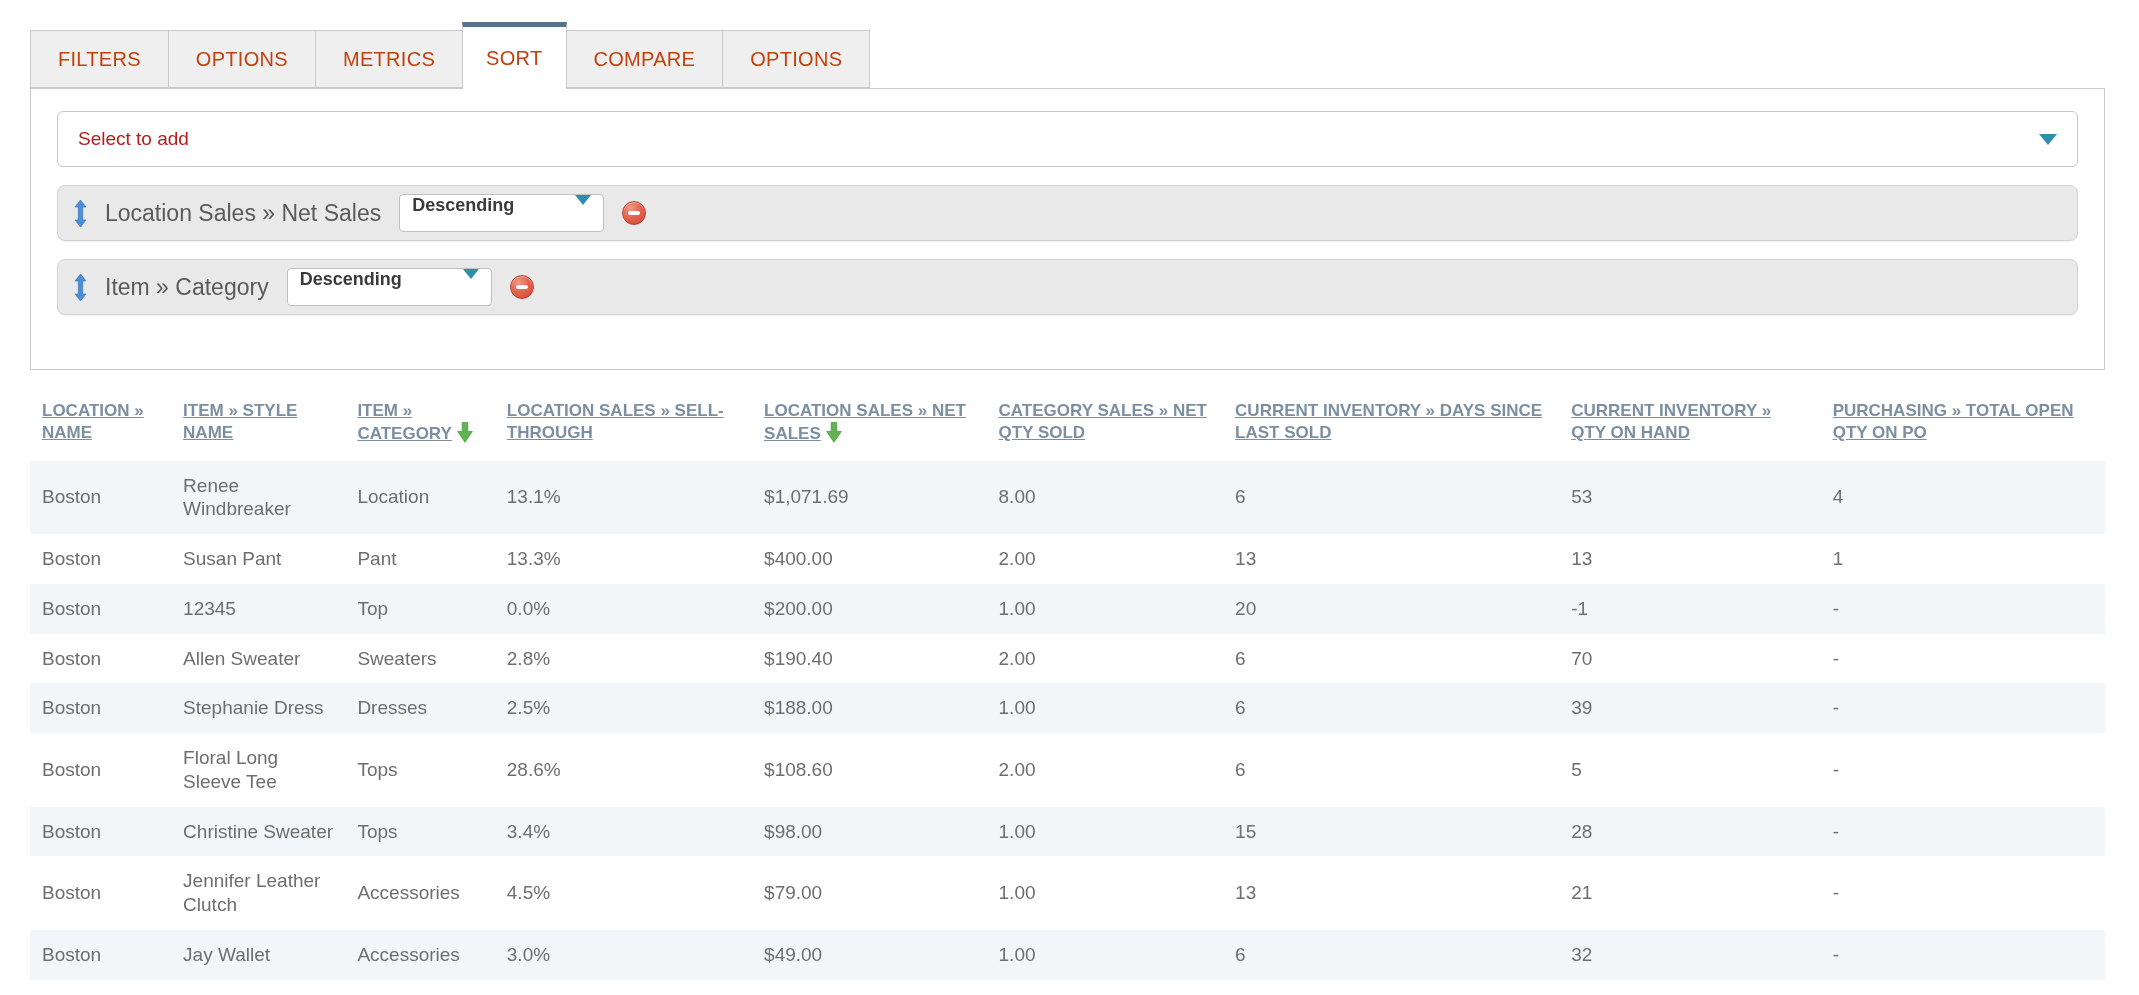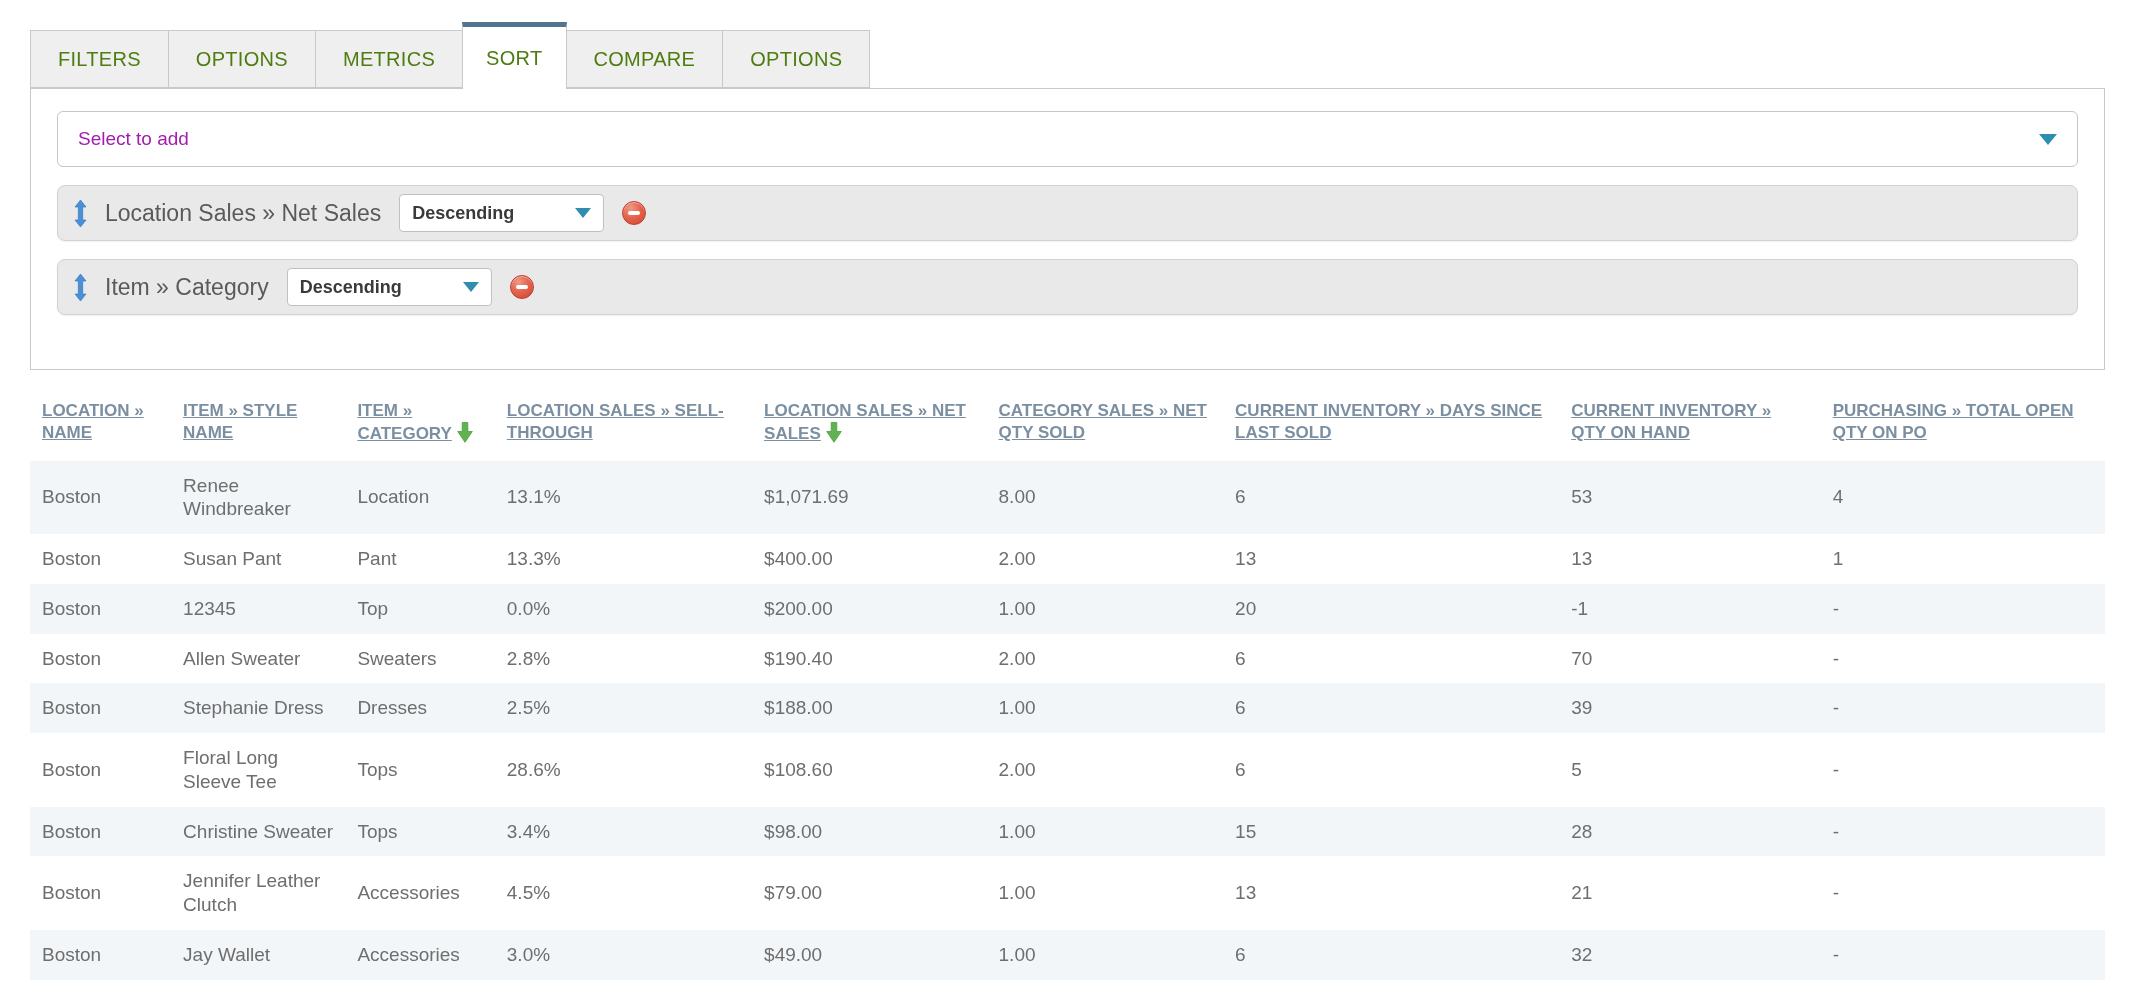--- a/index.html
+++ b/index.html
@@ -10,57 +10,57 @@
     color:#555;
   }
   .wrap { padding-left:30px; padding-top:22px; }
 
   
   .tabbar { display:flex; align-items:flex-end; height:66px; position:relative; z-index:2; }
   .tab {
     display:flex; align-items:center; justify-content:center;
     height:58px; padding:0 27px; margin-left:-1px;
     background:#f0efef; border:1px solid #c9c9c9;
-    font-size:20px; color:#4d7c0f; letter-spacing:.3px;
+    font-size:20px; color:#c2410c; letter-spacing:.3px;
     cursor:pointer; white-space:nowrap;
   }
   .tab:first-child { margin-left:0; }
   .tab.active {
     height:67px; margin-bottom:-1px; position:relative; z-index:3;
     background:#fff; border-top:5px solid #54738e; border-bottom:none;
     padding:0 23px;
   }
 
   
   .panel {
     width:2075px; height:282px;
     border:1px solid #c9c9c9; background:#fff;
     padding:22px 26px 0 26px; position:relative; z-index:1;
   }
   .select-add {
     height:56px; border:1px solid #c6c6c6; border-radius:6px;
     display:flex; align-items:center; justify-content:space-between;
     padding:0 20px; background:#fff; cursor:pointer;
   }
-  .select-add .ph { font-size:19px; color:#a21caf; }
+  .select-add .ph { font-size:19px; color:#b91c1c; }
   .tri { width:0; height:0; border-left:9px solid transparent; border-right:9px solid transparent; border-top:11px solid #2f8dad; }
   .tri.sm { border-left-width:8px; border-right-width:8px; border-top-width:10px; }
 
   .sort-row {
     margin-top:18px; height:56px;
     background:#e9e9e9; border:1px solid #d2d2d2; border-radius:8px;
     display:flex; align-items:center; gap:18px; padding:0 16px;
     box-shadow:0 1px 2px rgba(0,0,0,.06);
   }
   .updown { flex:0 0 auto; }
   .sort-label { font-size:23px; color:#5a5a5a; white-space:nowrap; }
   .dir-select {
     width:205px; height:38px; background:#fff;
     border:1px solid #c0c0c0; border-radius:4px;
-    display:flex; align-items:center; justify-content:space-between;
+    display:flex; align-items:flex-start; justify-content:space-between;
     padding:0 12px; cursor:pointer;
   }
   .dir-select .val { font-size:18px; font-weight:700; color:#3a3a3a; }
   .remove-btn {
     width:24px; height:24px; border-radius:50%;
     background:radial-gradient(circle at 35% 28%, #f09a88 0%, #e4644d 45%, #d04632 100%);
     border:1px solid #c0392b;
     display:inline-flex; align-items:center; justify-content:center;
     box-shadow:inset 0 1px 1px rgba(255,255,255,.5); cursor:pointer;
   }

